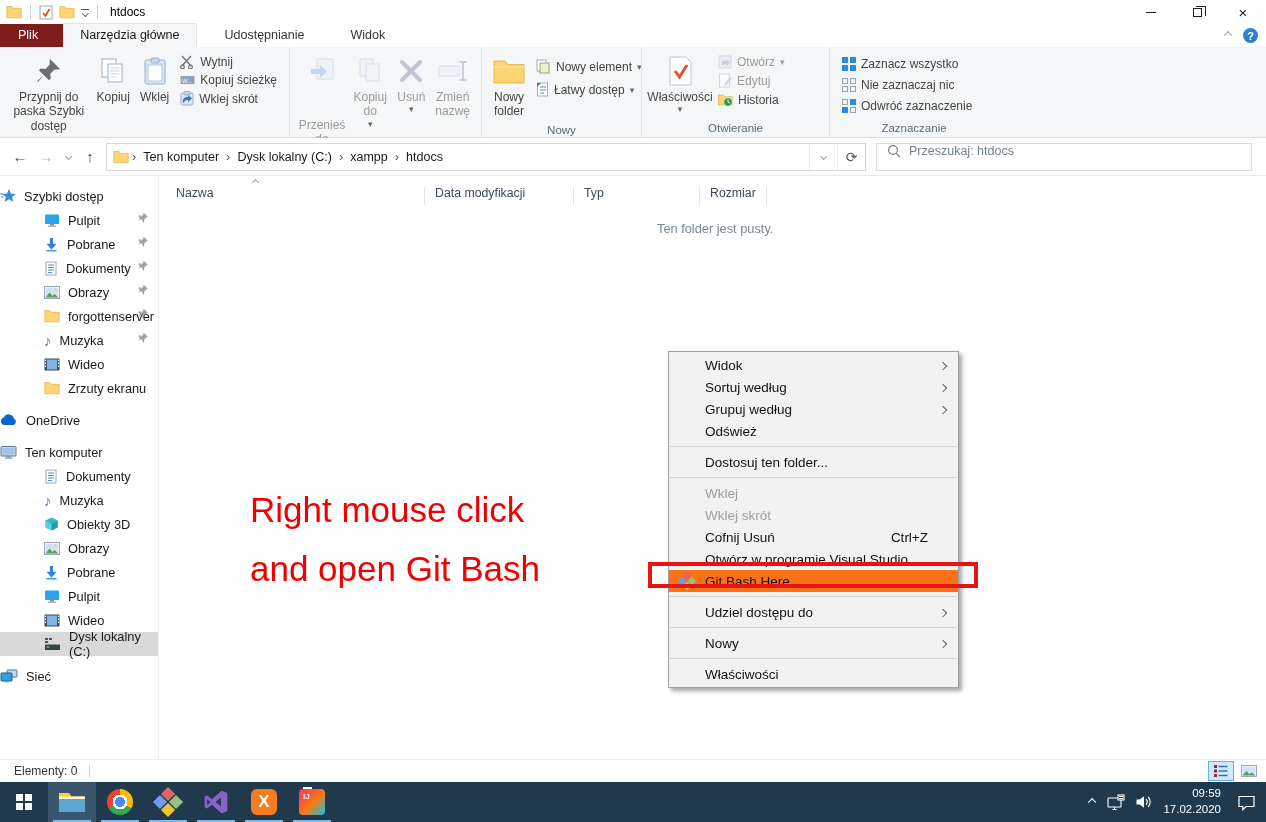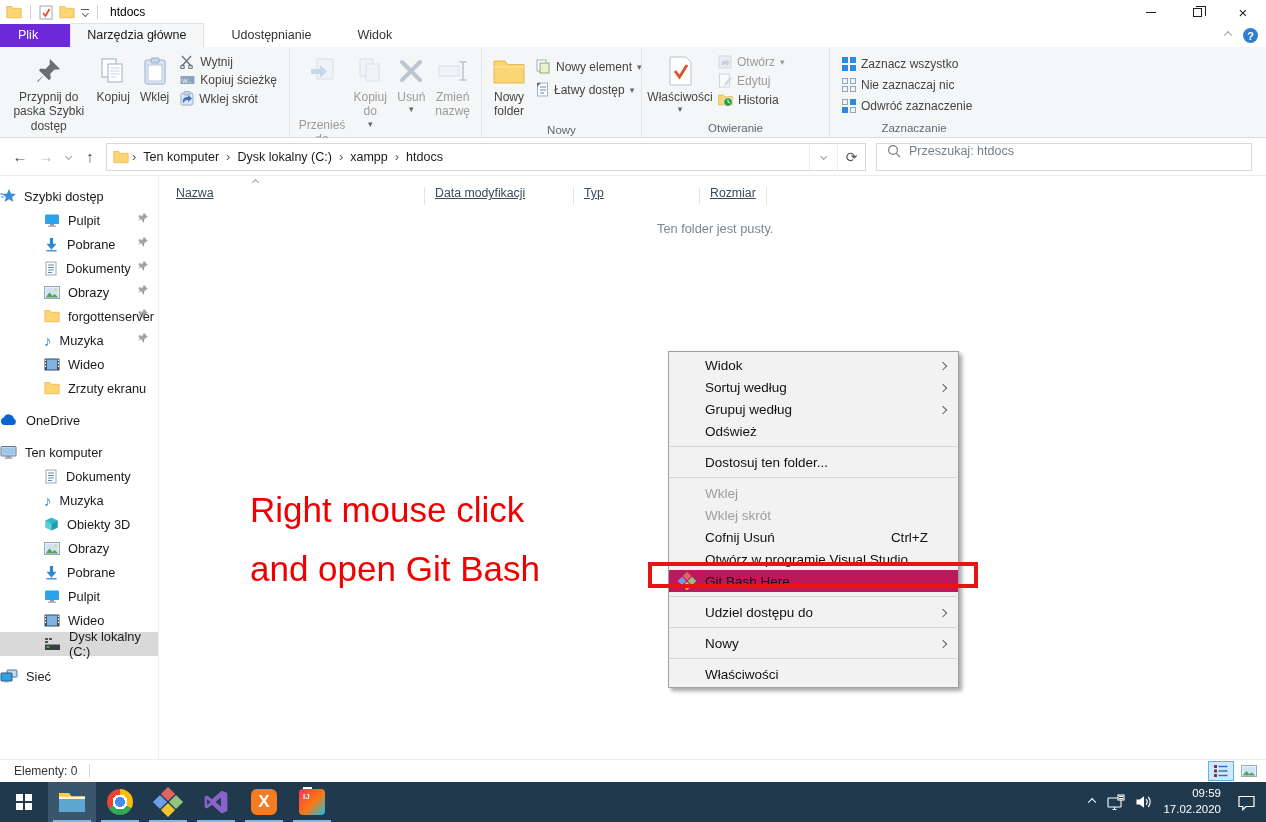--- a/index.html
+++ b/index.html
@@ -14,21 +14,21 @@
   .win-controls { position:absolute; right:0; top:0; height:24px; display:flex; }
   .win-btn { width:46px; height:24px; display:flex; align-items:center; justify-content:center; color:#222; }
   .glyph-min { width:10px; height:1px; background:#222; }
   .glyph-restore { width:9px; height:9px; border:1px solid #222; position:relative; background:#fff; }
   .glyph-restore:before { content:""; position:absolute; left:2px; top:-3px; width:9px; height:9px; border:1px solid #222; border-left:none; border-bottom:none; }
   .glyph-close { font-size:15px; line-height:1; }
 
   
   .tabrow { position:absolute; top:24px; left:0; width:1266px; height:23px; background:#fff; display:flex; align-items:flex-end; }
   .tab { padding:4px 16px 5px 16px; font-size:12.5px; color:#333; }
-  .tab-file { background:#6d28d9; color:#fff; padding:4px 32px 5px 18px; }
+  .tab-file { background:#7f1d1d; color:#fff; padding:4px 25px 5px 18px; }
   .tab-active { background:#f5f6f7; border:1px solid #e3e4e6; border-bottom:none; color:#1a1a1a; }
   .tabrow-right { position:absolute; right:8px; top:28px; display:flex; align-items:center; gap:12px; }
   .help-circle { width:15px; height:15px; border-radius:50%; background:#2f7fd0; color:#fff; font-size:11px; font-weight:bold; display:flex; align-items:center; justify-content:center; }
 
   
   .ribbon { position:absolute; top:47px; left:0; width:1266px; height:91px; background:#f5f6f7; border-bottom:1px solid #dcdddf; display:flex; }
   .rgroup { display:flex; flex-direction:column; border-right:1px solid #e2e3e5; padding:2px 2px 0 2px; }
   .rgroup-content { flex:1; display:flex; align-items:stretch; padding:2px 4px 0 4px; }
   .rgroup-label { text-align:center; font-size:11.5px; color:#5d6a77; padding:2px 0 3px 0; }
   .bigbtn { display:flex; flex-direction:column; align-items:center; justify-content:flex-start; padding:3px 5px; text-align:center; line-height:1.2; color:#444; }
@@ -63,34 +63,34 @@
   .main { position:absolute; top:176px; left:0; width:1266px; height:583px; background:#fff; }
   .sidebar { position:absolute; left:0; top:8px; width:158px; }
   .srow { height:24px; display:flex; align-items:center; gap:8px; font-size:12.8px; color:#1a1a1a; position:relative; }
   .srow.ind { padding-left:44px; }
   .srow.sel { background:#d9d9d9; }
   .srow .pin { position:absolute; right:10px; top:5px; }
   .sgap { height:8px; }
   .sidebar-divider { position:absolute; left:158px; top:0; width:1px; height:583px; background:#f0f0f0; }
 
   .colheaders { position:absolute; left:158px; top:4px; width:1100px; height:26px; display:flex; align-items:flex-end; font-size:12.3px; color:#3b4b5c; }
-  .colh { padding:4px 0 6px 0; position:relative;text-decoration:underline; }
+  .colh { padding:4px 0 6px 0; position:relative; }
   .colh-sep { width:1px; height:18px; background:#e5e5e5; align-self:center; margin-top:6px; }
   .sortmark { position:absolute; left:95px; top:-8px; }
   .emptymsg { position:absolute; left:657px; top:45px; color:#7a8691; font-size:12.8px; }
 
   
   .ctxmenu { position:absolute; left:668px; top:351px; width:291px; background:#f2f2f2; border:1px solid #a0a0a0; box-shadow:3px 3px 4px rgba(0,0,0,.35); padding:2px 0; font-size:13.5px; color:#111; z-index:5; }
   .mi { height:22px; display:flex; align-items:center; padding:0 10px 0 36px; position:relative; }
   .mi .sub { position:absolute; right:12px; }
   .mi .shortcut { margin-left:auto; padding-right:20px; color:#111; }
   .mi.off { color:#9e9e9e; }
   .mi .micon { position:absolute; left:9px; width:18px; height:18px; display:flex; align-items:center; justify-content:center; }
   .msep { height:1px; background:#d4d4d4; margin:4px 1px; }
-  .mi-git { background:#be185d; }
+  .mi-git { background:#f97316; }
 
   .redbox { position:absolute; left:648px; top:562px; width:330px; height:26px; border:4px solid #e81414; z-index:6; }
   .annotation { position:absolute; left:250px; top:480px; color:#f00000; font-size:35px; line-height:59px; white-space:nowrap; z-index:4; }
 
   
   .statusbar { position:absolute; top:759px; left:0; width:1266px; height:23px; background:#fff; border-top:1px solid #ececec; display:flex; align-items:center; font-size:12px; color:#333; }
   .statusbar .count { padding-left:14px; }
   .status-sep { width:1px; height:14px; background:#d9d9d9; margin-left:12px; }
   .viewbtns { position:absolute; right:4px; top:1px; display:flex; gap:2px; }
   .viewbtn { width:26px; height:20px; display:flex; align-items:center; justify-content:center; }

